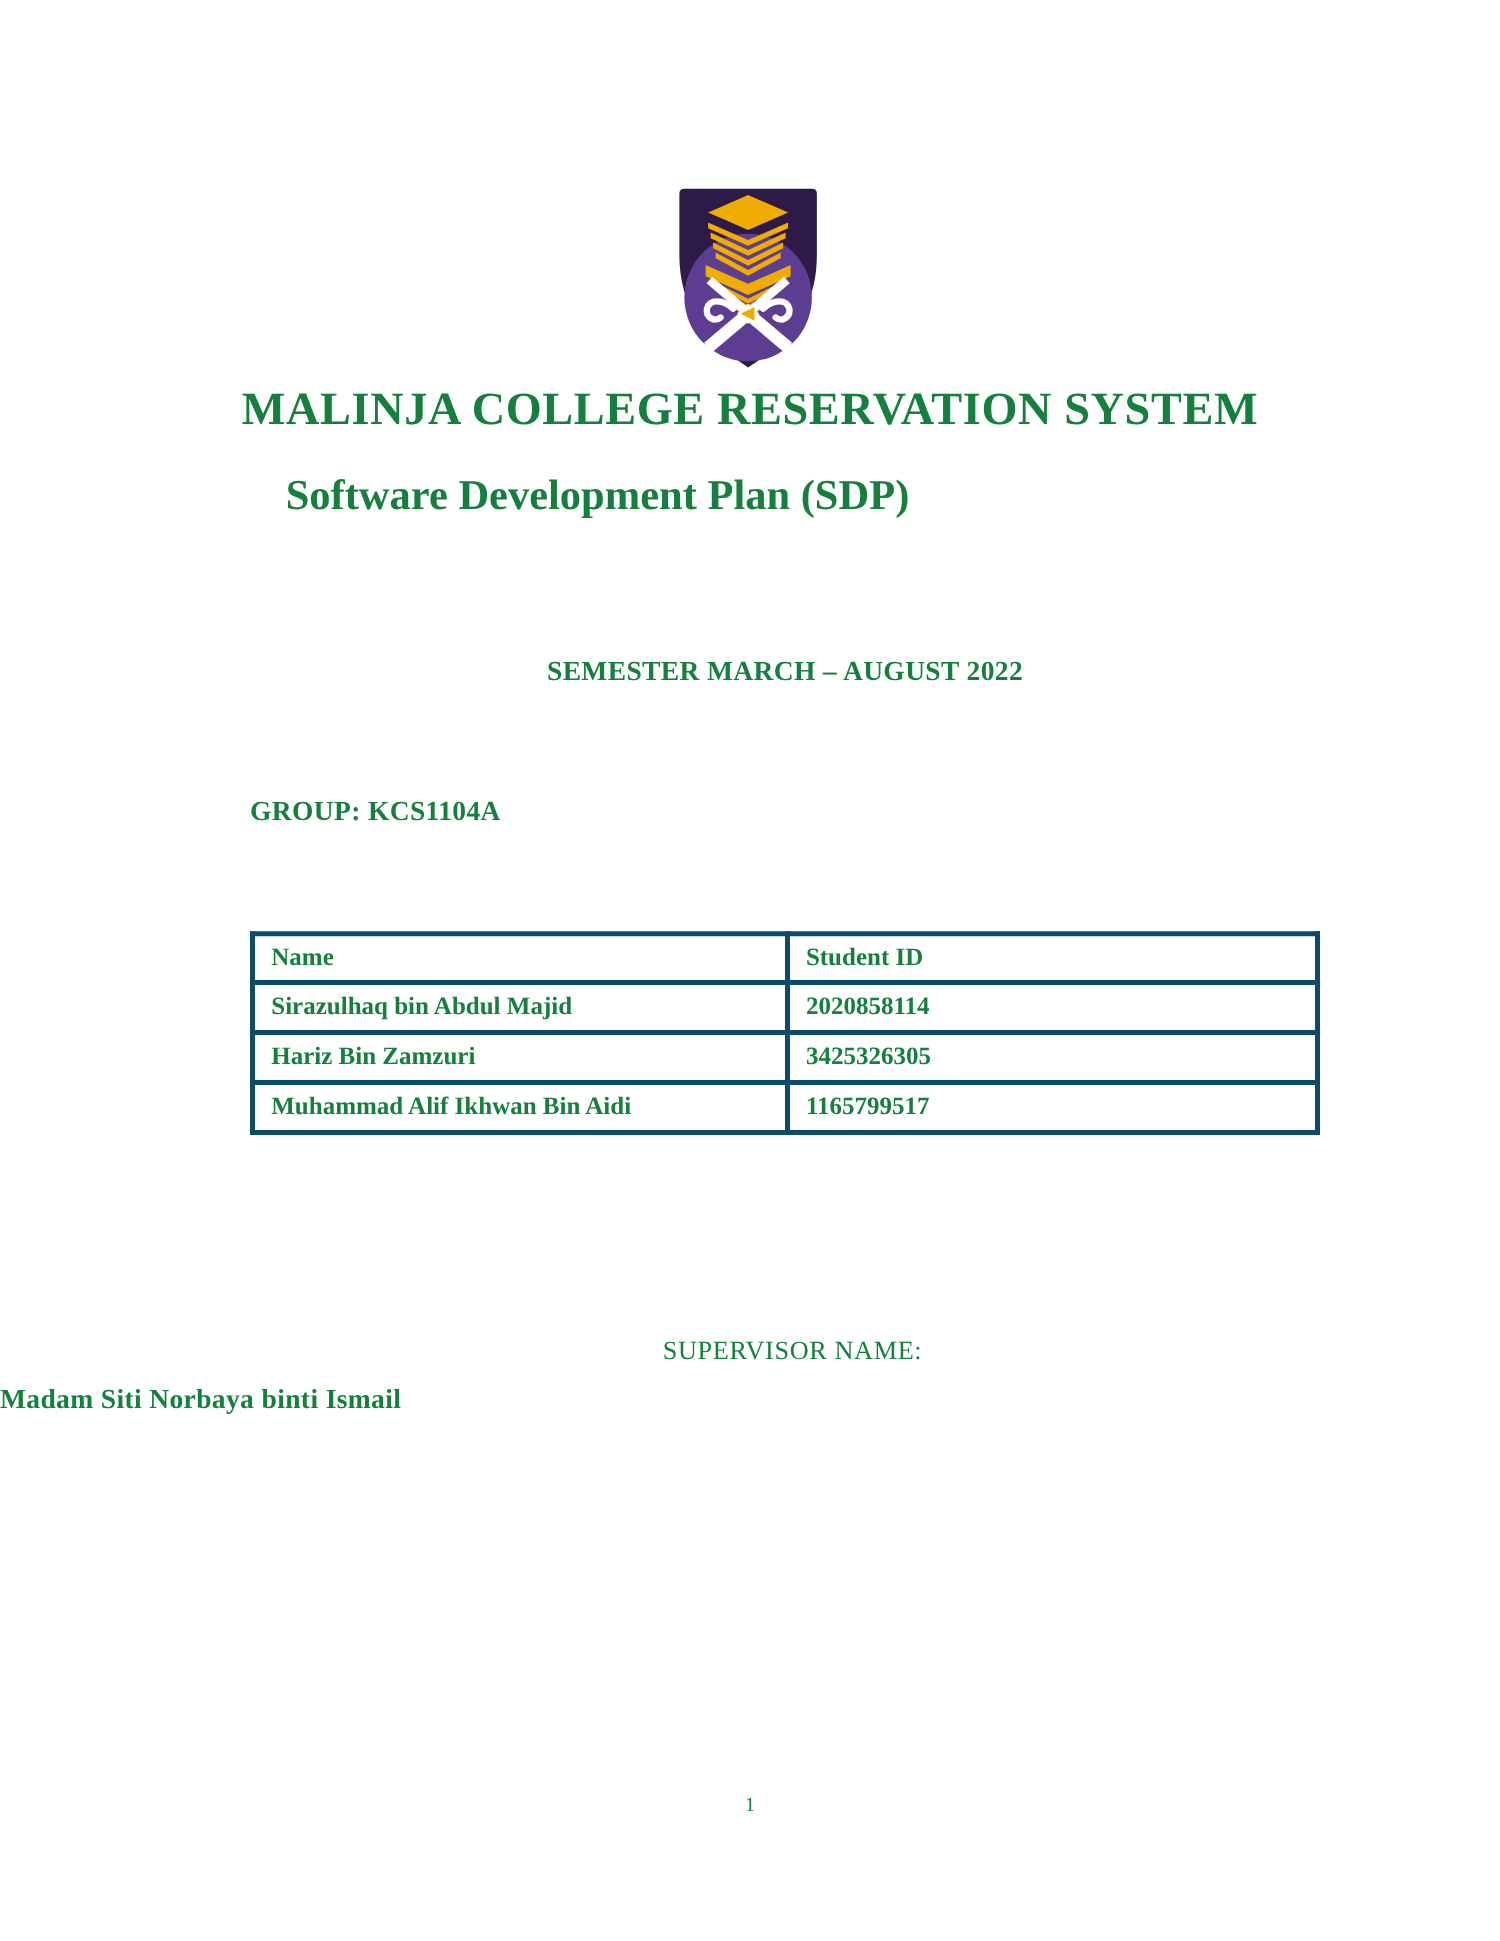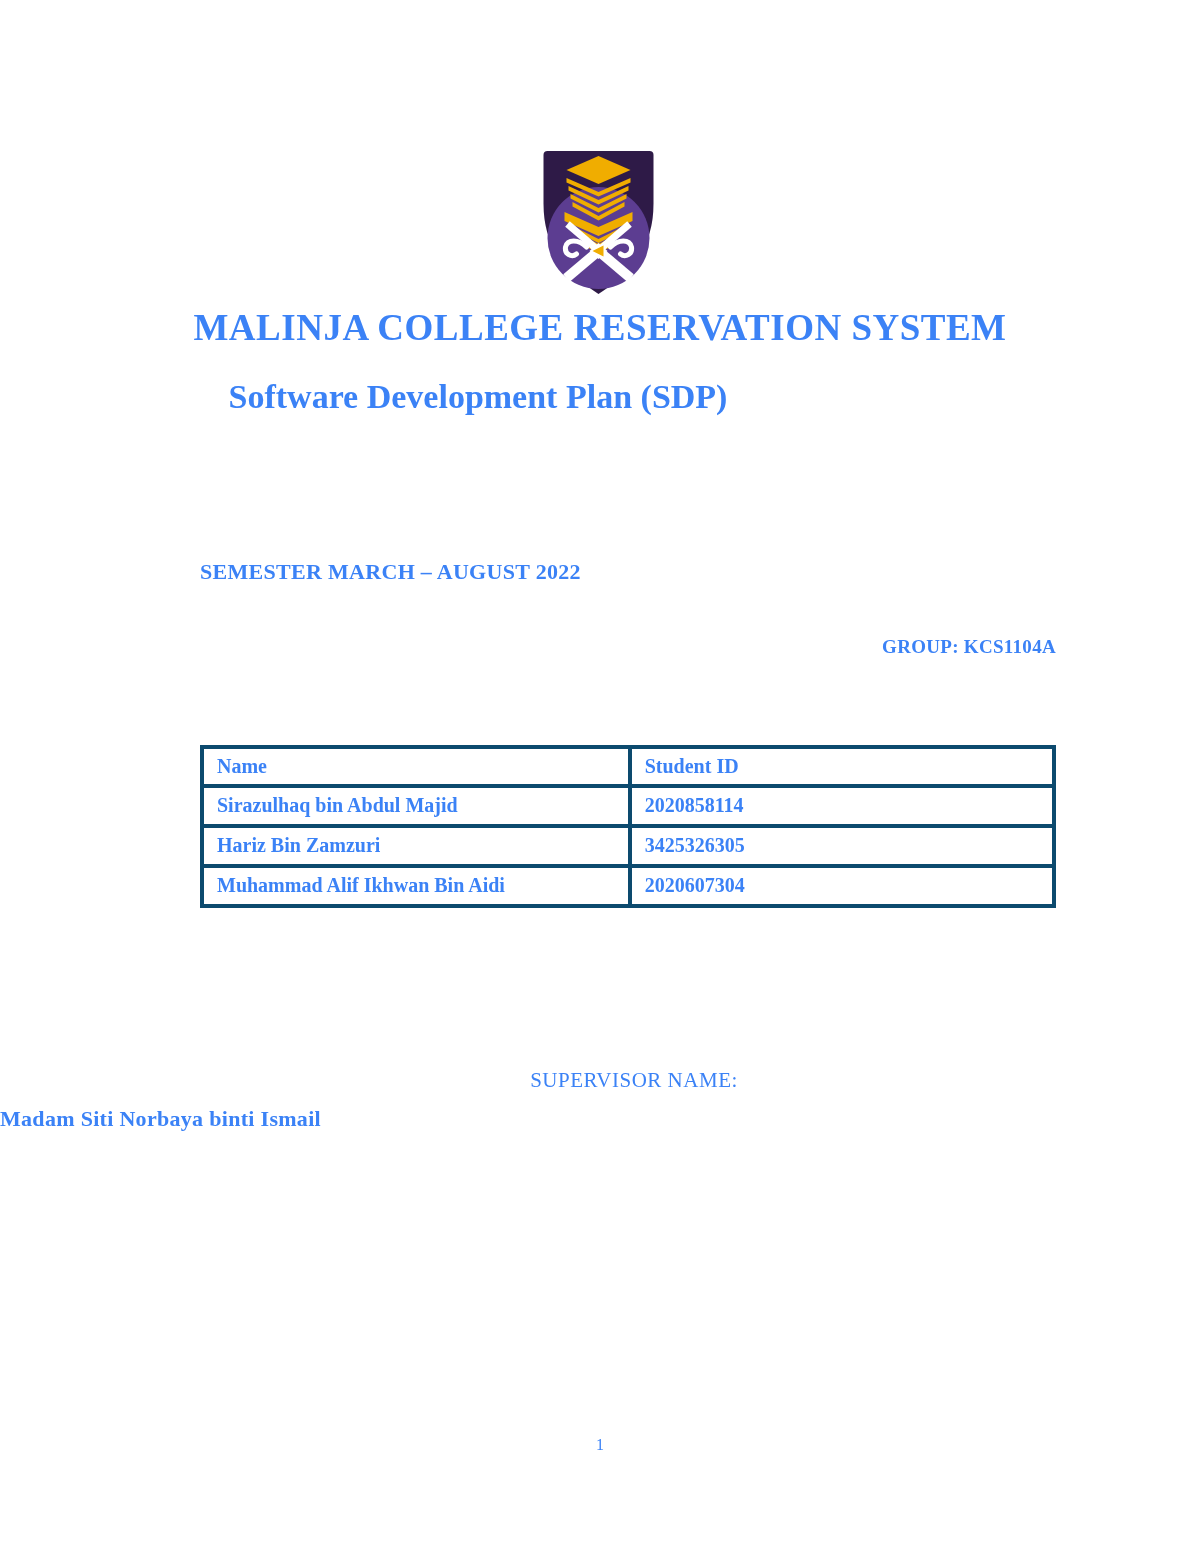--- a/index.html
+++ b/index.html
@@ -5,21 +5,21 @@
   html, body {
     margin: 0;
     padding: 0;
     background: #ffffff;
   }
   .page {
     position: relative;
     width: 1200px;
     height: 1553px;
     background: #ffffff;
-    color: #3b82f6;
+    color: #15803d;
     font-family: "Liberation Serif", "DejaVu Serif", serif;
     overflow: hidden;
   }
   .logo {
     position: absolute;
     left: 540px;
     top: 150px;
     width: 117px;
     height: 146px;
   }
@@ -46,35 +46,35 @@
   }
   .content-col {
     position: absolute;
     left: 200px;
     top: 0;
     width: 856px;
     height: 1553px;
   }
   .semester-line {
     position: absolute;
-    top: 559px;
+    top: 524px;
     left: 0;
     width: 100%;
-    text-align: left;
+    text-align: center;
     font-size: 22px;
     font-weight: bold;
     letter-spacing: 0.3px;
   }
   .group-line {
     position: absolute;
     top: 636px;
     left: 0;
     width: 100%;
-    text-align: right;
-    font-size: 19px;
+    text-align: left;
+    font-size: 22px;
     font-weight: bold;
     letter-spacing: 0.3px;
   }
   table.members {
     position: absolute;
     top: 745px;
     left: 0;
     width: 856px;
     border-collapse: collapse;
     table-layout: fixed;
@@ -176,21 +176,21 @@
         <tr>
           <td>Sirazulhaq bin Abdul Majid</td>
           <td>2020858114</td>
         </tr>
         <tr>
           <td>Hariz Bin Zamzuri</td>
           <td>3425326305</td>
         </tr>
         <tr>
           <td>Muhammad Alif Ikhwan Bin Aidi</td>
-          <td>2020607304</td>
+          <td>1165799517</td>
         </tr>
       </tbody>
     </table>
   </div>
 
   <div class="supervisor-label">SUPERVISOR NAME:</div>
   <div class="supervisor-name">Madam Siti Norbaya binti Ismail</div>
 
   <div class="page-number">1</div>
 

